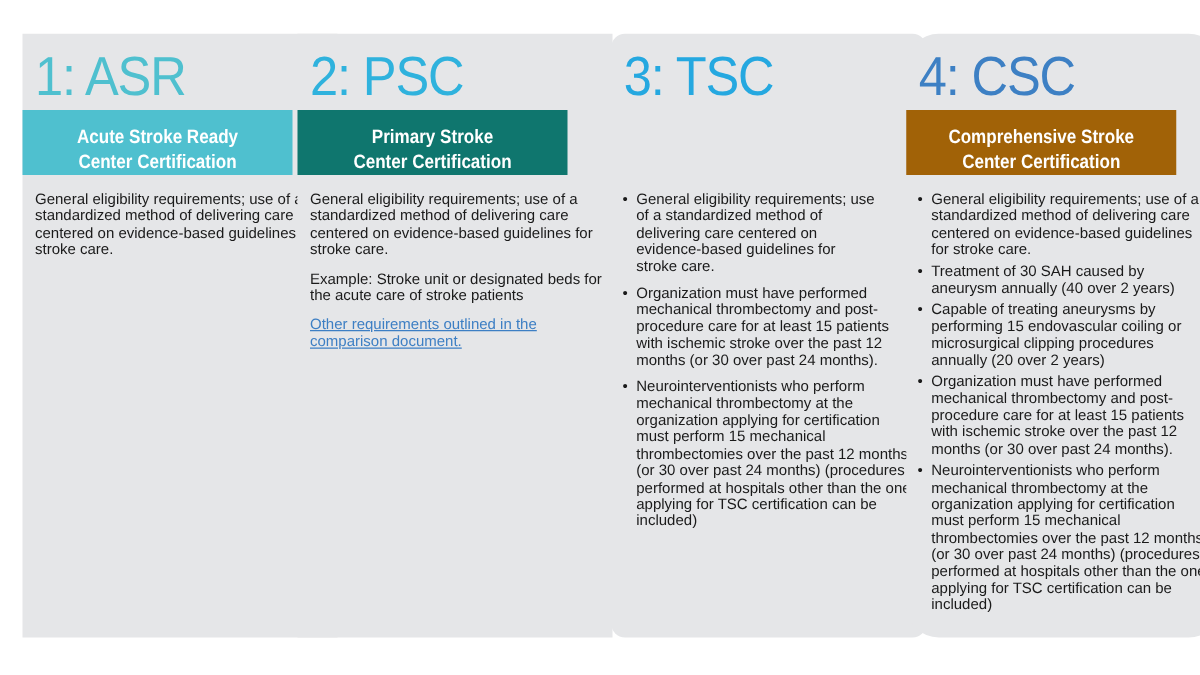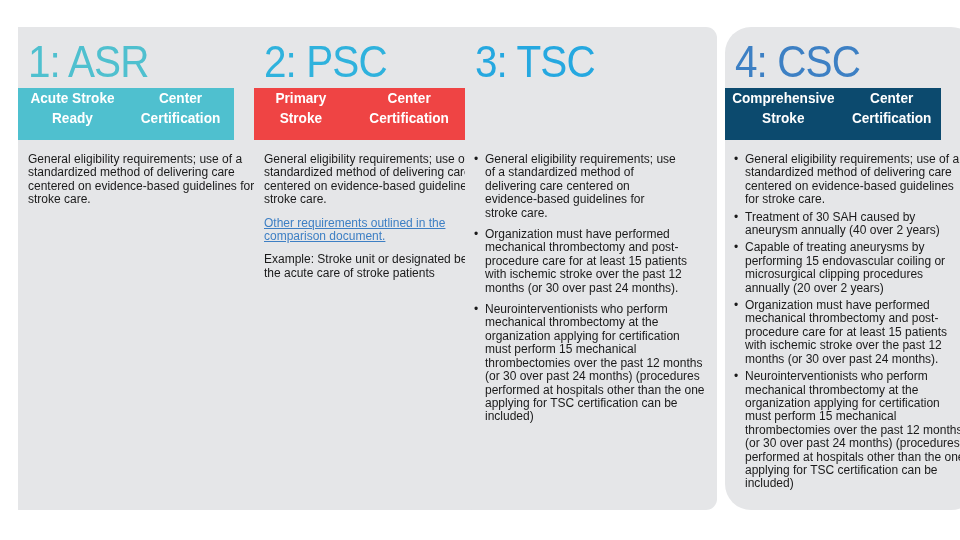--- a/index.html
+++ b/index.html
@@ -1,24 +1,24 @@
 <!DOCTYPE html>
 <html><head>
 <meta charset="utf-8">
 <style>
   html, body { margin:0; padding:0; }
   body { width:960px; height:540px; background:#ffffff; position:relative; overflow:hidden;
          font-family:"Liberation Sans", sans-serif; }
   .col { position:absolute; top:27px; width:252px; height:483px; background:#e5e6e8; }
-  .col1 { left:18px; } .col2 { left:254px; } .col3 { left:465px;border-radius:11px; } .col4 { left:725px;border-radius:26px; }
+  .col1 { left:18px; } .col2 { left:238px; } .col3 { left:489px;border-radius:11px; } .col4 { left:725px;border-radius:26px; }
   .big { position:absolute; left:10px; top:10px; font-size:44px; line-height:50px;
          font-weight:normal; letter-spacing:-1px; transform:scaleX(0.92); transform-origin:left; }
   .band { position:absolute; left:0; top:61px; width:216px; height:52px; color:#fff;
           font-weight:bold; font-size:15.5px; line-height:20px; text-align:center;
-          display:flex; flex-direction:row; justify-content:flex-end; }
+          display:flex; flex-direction:column; justify-content:flex-end; }
   .band span { display:block; transform:scaleX(0.88); }
   .body { position:absolute; left:10px; right:8px; top:126px; font-size:12px; line-height:13.4px; color:#1a1a1a; }
   .body p { margin:0 0 10px 0; }
   .link { color:#3d7fc4; text-decoration:underline; }
   ul { margin:0; padding:0 0 0 11px; list-style:none; }
   li { position:relative; margin:0 0 8px 0; }
   li::before { content:"•"; position:absolute; left:-11px; top:0; }
   .col4 li { margin-bottom:4px; }
   .col3 .body { left:10px; }
   .col3 ul, .col4 ul { padding-left:10px; }
@@ -32,45 +32,45 @@
     <span>Acute Stroke Ready</span>
     <span>Center Certification</span>
   </div>
   <div class="body">
     <p>General eligibility requirements; use of a standardized method of delivering care centered on evidence-based guidelines for stroke care.</p>
   </div>
 </div>
 
 <div class="col col2">
   <div class="big" style="color:#2fb2dd">2: PSC</div>
-  <div class="band" style="background:#ef4444">
+  <div class="band" style="background:#0f766e">
     <span>Primary Stroke</span>
     <span>Center Certification</span>
   </div>
   <div class="body">
     <p>General eligibility requirements; use of a standardized method of delivering care centered on evidence-based guidelines for stroke care.</p>
+    <p>Example: Stroke unit or designated beds for the acute care of stroke patients</p>
     <p><a class="link">Other requirements outlined in the comparison document.</a></p>
-    <p>Example: Stroke unit or designated beds for the acute care of stroke patients</p>
   </div>
 </div>
 
 <div class="col col3">
   <div class="big" style="color:#25a8e0">3: TSC</div>
   <div class="body">
     <ul>
       <li style="padding-right:30px">General eligibility requirements; use of a standardized method of delivering care centered on evidence-based guidelines for stroke care.</li>
       <li style="padding-right:10px">Organization must have performed mechanical thrombectomy and post-procedure care for at least 15 patients with ischemic stroke over the past 12 months (or 30 over past 24 months).</li>
       <li>Neurointerventionists who perform mechanical thrombectomy at the organization applying for certification must perform 15 mechanical thrombectomies over the past 12 months (or 30 over past 24 months) (procedures performed at hospitals other than the one applying for TSC certification can be included)</li>
     </ul>
   </div>
 </div>
 
 <div class="col col4">
   <div class="big" style="color:#3d80c4">4: CSC</div>
-  <div class="band" style="background:#0c4a6e">
+  <div class="band" style="background:#a16207">
     <span>Comprehensive Stroke</span>
     <span>Center Certification</span>
   </div>
   <div class="body">
     <ul>
       <li>General eligibility requirements; use of a standardized method of delivering care centered on evidence-based guidelines for stroke care.</li>
       <li>Treatment of 30 SAH caused by aneurysm annually (40 over 2 years)</li>
       <li>Capable of treating aneurysms by performing 15 endovascular coiling or microsurgical clipping procedures annually (20 over 2 years)</li>
       <li>Organization must have performed mechanical thrombectomy and post-procedure care for at least 15 patients with ischemic stroke over the past 12 months (or 30 over past 24 months).</li>
       <li>Neurointerventionists who perform mechanical thrombectomy at the organization applying for certification must perform 15 mechanical thrombectomies over the past 12 months (or 30 over past 24 months) (procedures performed at hospitals other than the one applying for TSC certification can be included)</li>

